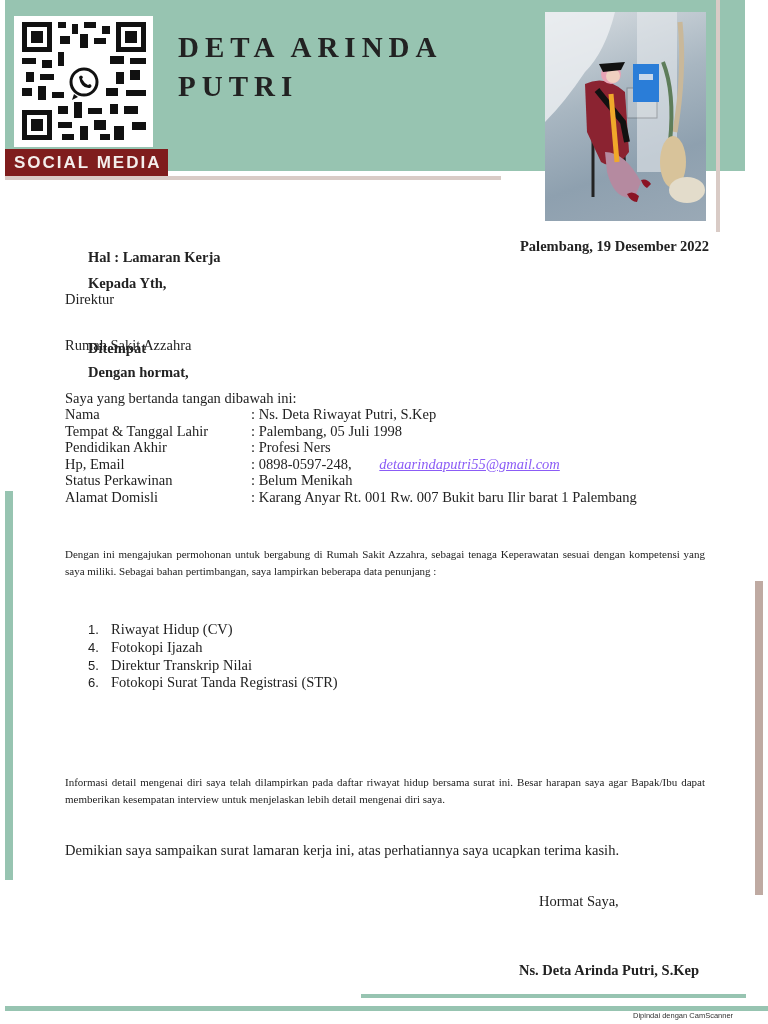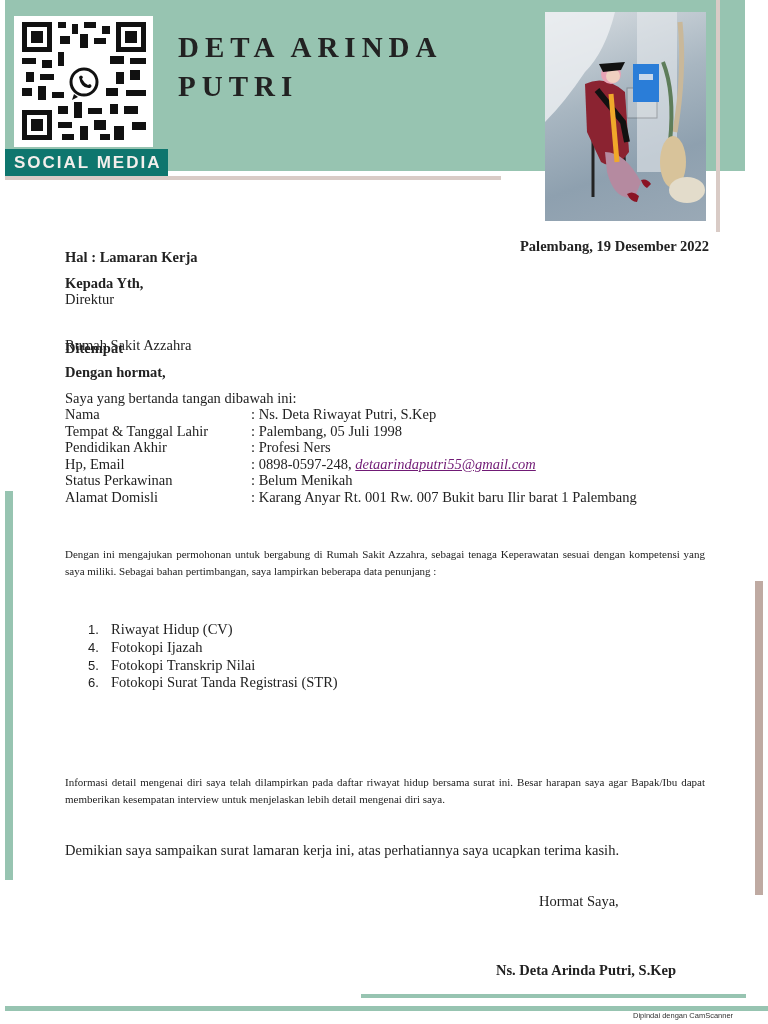--- a/index.html
+++ b/index.html
@@ -2,35 +2,35 @@
 <html><head>
 <meta charset="utf-8">
 <style>
   html, body { margin:0; padding:0; }
   body { width:768px; height:1024px; position:relative; background:#ffffff; overflow:hidden;
          font-family:"Liberation Serif", serif; color:#222; }
   .abs { position:absolute; }
   .band { left:5px; top:0; width:740px; height:171px; background:#97c4b1; }
   .qr-box { left:14px; top:16px; width:139px; height:131px; background:#fff; }
   .qr-box svg { position:absolute; left:8px; top:6px; }
-  .social { left:5px; top:149px; width:163px; height:27px; background:#0f766e; color:#f4efec;
+  .social { left:5px; top:149px; width:163px; height:27px; background:#7f1d1d; color:#f4efec;
             font-family:"Liberation Sans", sans-serif; font-weight:bold; font-size:17px;
             letter-spacing:2px; line-height:28px; padding-left:9px; box-sizing:border-box; }
   .under-line { left:5px; top:176px; width:496px; height:4px; background:#d9cbc6; }
   .name { left:178px; top:28px; font-family:Liberation Serif, serif; font-weight:bold;
           font-size:29px; letter-spacing:6px; line-height:39px; color:#222; }
   .photo { left:545px; top:12px; width:161px; height:209px; overflow:hidden;
            background:linear-gradient(160deg,#d9dee2 0%,#a8b6c1 40%,#8ea0af 70%,#9aa9b6 100%); }
   .vline { left:716px; top:0; width:4px; height:232px; background:#d9cbc6; }
   .date { left:520px; top:238px; font-weight:bold; font-size:14.5px; }
   .p { font-size:14.5px; line-height:16.5px; }
-  .b { font-weight:bold; }
+  .b { font-weight:bold;margin-left:23px; }
   .row { position:absolute; left:65px; font-size:14.5px; line-height:16.5px; white-space:nowrap; }
   .row .lbl { display:inline-block; width:186px; }
-  .email { color:#701a75; text-decoration:underline; font-style:italic; }
+  .email { color:#8b5cf6; text-decoration:underline; font-style:italic;margin-left:24px; }
   .just { left:65px; width:640px; text-align:justify; font-size:11px; line-height:17px; }
   .list { left:88px; font-size:14.5px; line-height:16.8px; }
   .list .num { display:inline-block; width:23px; font-family:"Liberation Sans", sans-serif; font-size:13px; }
   .lbar { left:5px; top:491px; width:8px; height:389px; background:#97c4b1; }
   .rbar { left:755px; top:581px; width:8px; height:314px; background:#bfaaa2; }
   .foot1 { left:361px; top:994px; width:385px; height:4px; background:#97c4b1; }
   .foot2 { left:5px; top:1006px; width:763px; height:5px; background:#97c4b1; }
   .cams { left:633px; top:1011px; font-family:"Liberation Sans", sans-serif; font-size:7.5px; color:#333; }
 </style>
 </head>
@@ -152,21 +152,21 @@
 </div>
 <div class="row" style="top:488.5px;">
   <span class="lbl">Alamat  Domisli</span><span>: Karang Anyar Rt. 001 Rw. 007 Bukit baru Ilir barat 1 Palembang</span>
 </div>
 
 <div class="abs just" style="top:546px;">Dengan ini mengajukan permohonan untuk bergabung di Rumah Sakit Azzahra, sebagai tenaga Keperawatan sesuai dengan kompetensi yang saya miliki. Sebagai bahan pertimbangan, saya lampirkan beberapa data penunjang :</div>
 
 <div class="abs list" style="top:621px;">
   <div><span class="num">1.</span><span>Riwayat Hidup (CV)</span></div>
   <div><span class="num">4.</span><span>Fotokopi Ijazah</span></div>
-  <div><span class="num">5.</span><span>Fotokopi Transkrip Nilai</span></div>
+  <div><span class="num">5.</span><span>Direktur Transkrip Nilai</span></div>
   <div><span class="num">6.</span><span>Fotokopi Surat Tanda Registrasi  (STR)</span></div>
 </div>
 
 <div class="abs just" style="top:774px;">Informasi detail mengenai diri saya telah dilampirkan pada daftar riwayat hidup bersama surat ini. Besar harapan saya agar Bapak/Ibu dapat memberikan kesempatan interview  untuk menjelaskan lebih detail mengenai diri saya.</div>
 <div class="abs p" style="left:65px;top:842px;">Demikian saya sampaikan surat lamaran kerja ini, atas perhatiannya saya ucapkan terima kasih.</div>
 
 <div class="abs p" style="left:539px;top:893px;">Hormat Saya,</div>
 <div class="abs p b" style="left:496px;top:962px;">Ns. Deta Arinda Putri, S.Kep</div>
 
 <div class="abs lbar"></div>

